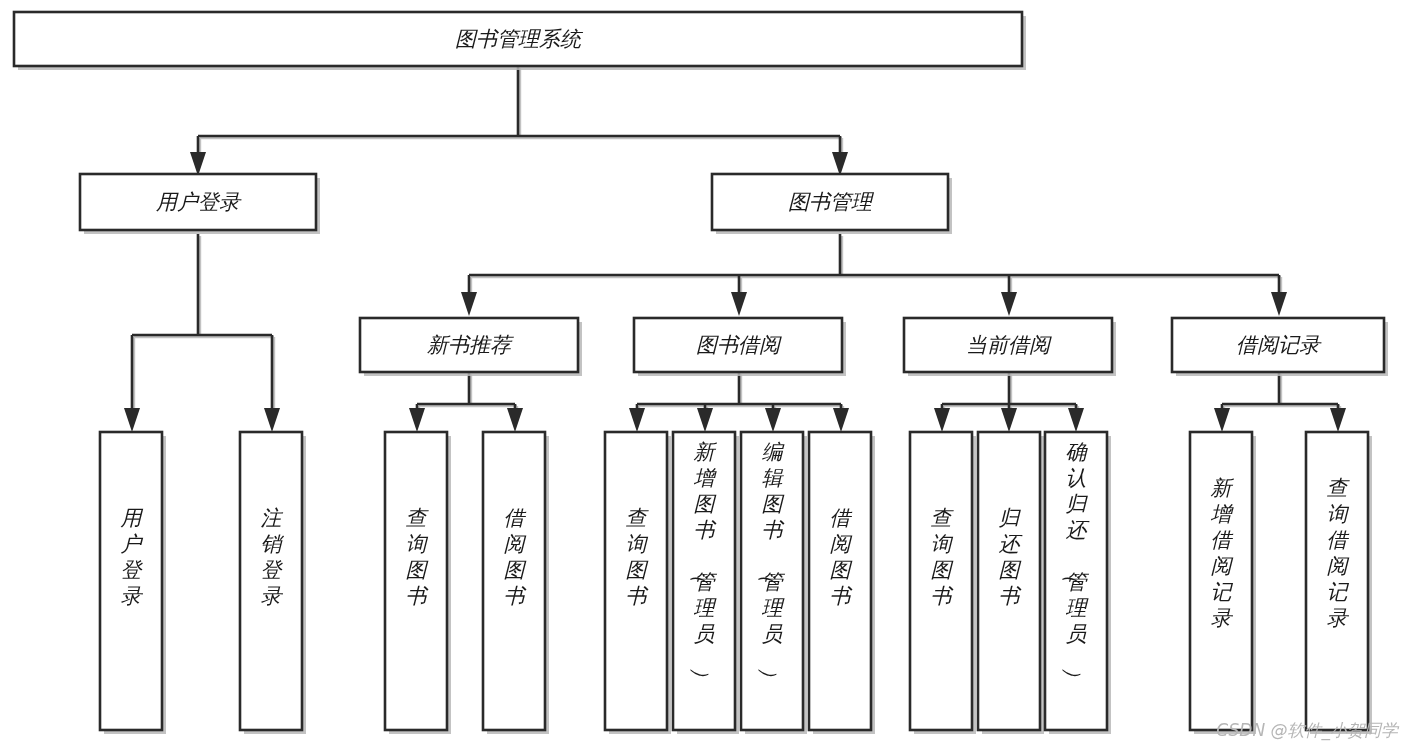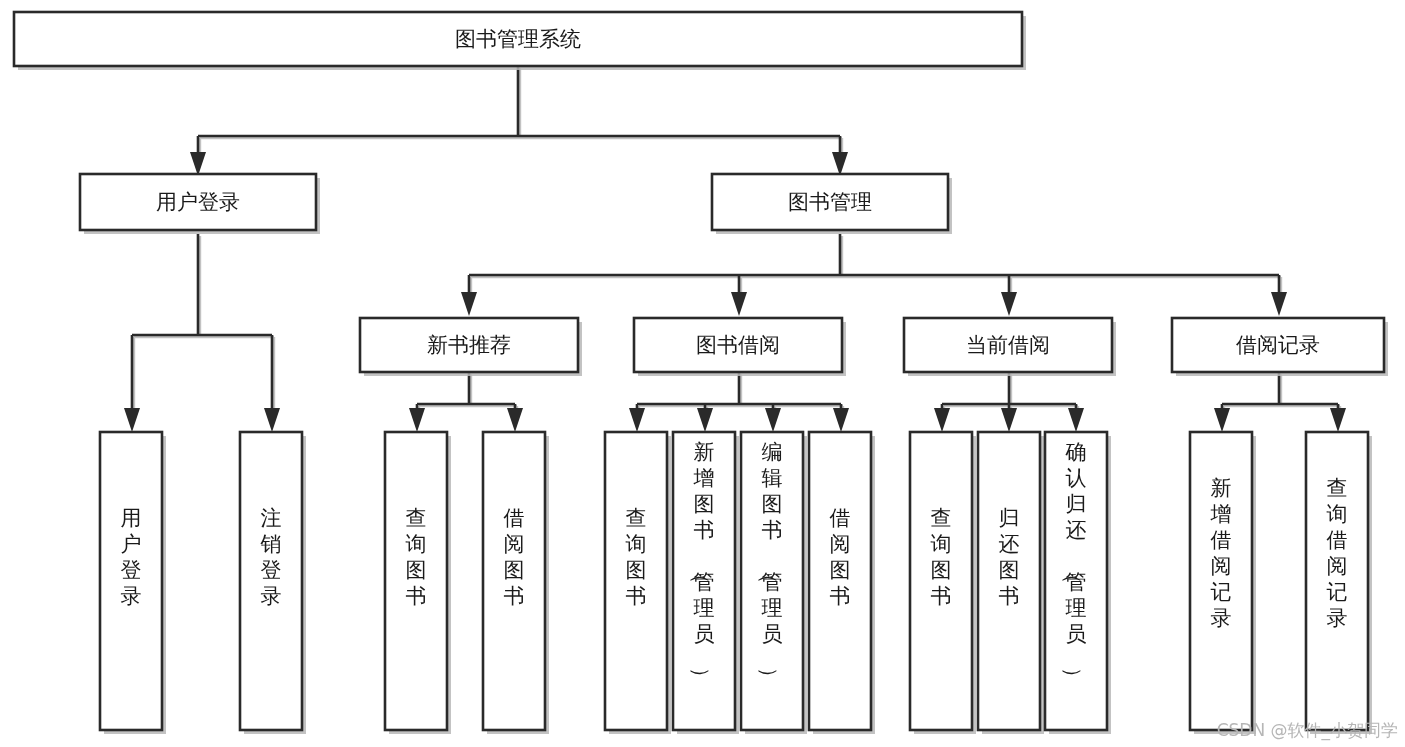--- a/index.html
+++ b/index.html
@@ -13,20 +13,21 @@
     position: relative;
     overflow: hidden;
     font-family: "DejaVu Sans", "Liberation Sans", sans-serif;
   }
   #diagram-root {
     position: absolute;
     left: 0;
     top: 0;
     width: 1405px;
     height: 651px;
+    font-style: italic;
   }
   svg.chart-svg {
     display: block;
     width: 1405px;
     height: 747px;
   }
   .node-box {
     fill: #ffffff;
     stroke: #2a2a2a;
     stroke-width: 2.6;

